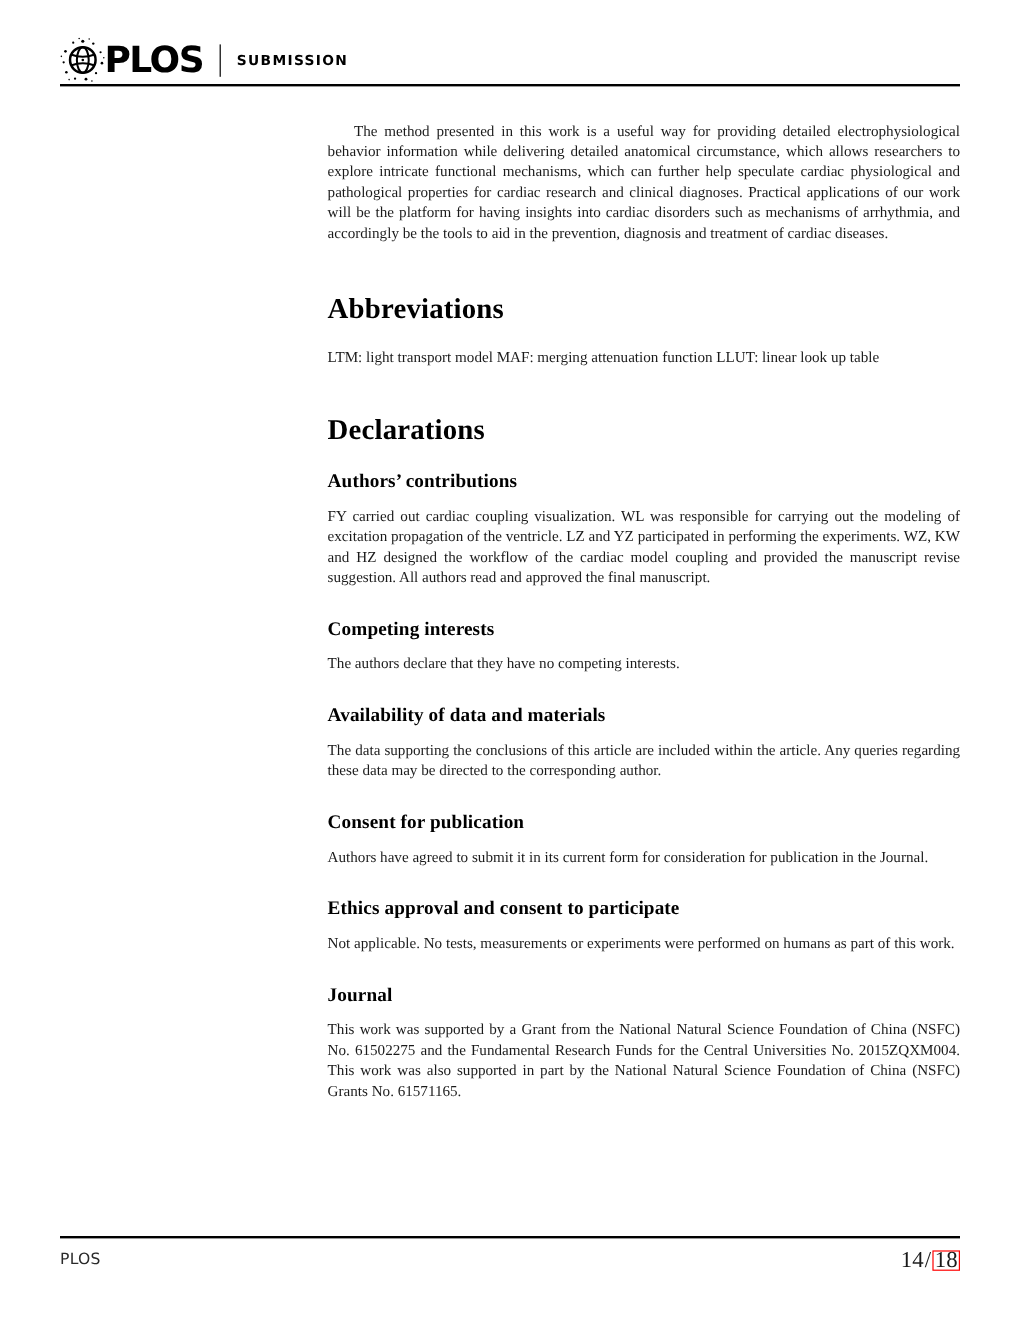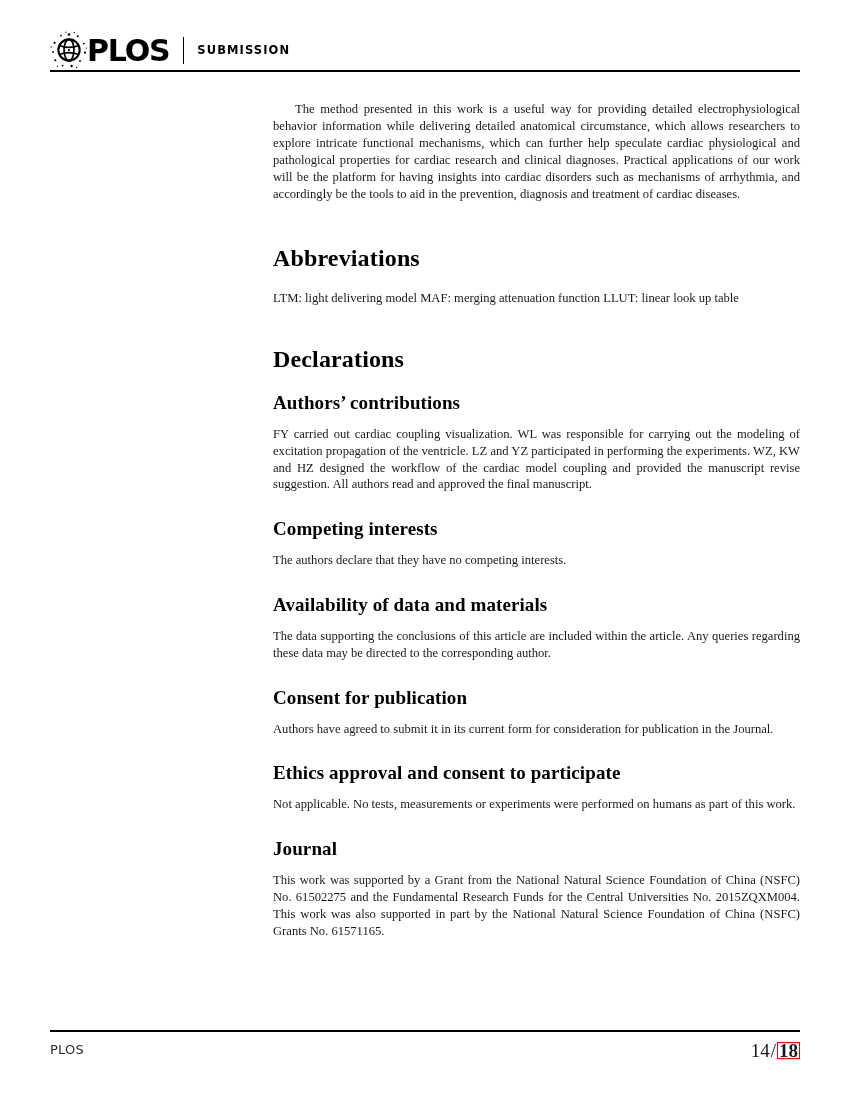--- a/index.html
+++ b/index.html
@@ -104,21 +104,21 @@
   h1.section {
     margin: 0;
     font-size: 24px;
     font-weight: bold;
     line-height: 1.18;
     letter-spacing: 0.15px;
     color: #000000;
   }
   h2.subsection {
     margin: 0;
-    font-size: 19px;
+    font-size: 16px;
     font-weight: bold;
     line-height: 1.2;
     letter-spacing: 0.1px;
     color: #000000;
   }
 
   
   .sp-sec-before { height: 42px; }
   .sp-sec-after  { height: 17px; }
   .sp-sub-before { height: 25px; }
@@ -160,21 +160,20 @@
     font-size: 19px;
     color: #1a1a1a;
   }
   .page-current { }
   .page-sep { margin: 0 1px; }
   .page-total {
     border: 1.6px solid #ff0000;
     padding: 0 1px;
     line-height: 15px;
     display: inline-block;
-    font-weight: bold;
   }
 </style>
 </head>
 <body>
 
 <div class="page">
 
   <div class="header">
     <div class="logo-wrap">
       <svg class="logo-mark" viewBox="0 0 100 100">
@@ -210,21 +209,21 @@
   </div>
   <div class="header-rule"></div>
 
   <div class="content">
 
     <p class="body indent">The method presented in this work is a useful way for providing detailed electrophysiological behavior information while delivering detailed anatomical circumstance, which allows researchers to explore intricate functional mechanisms, which can further help speculate cardiac physiological and pathological properties for cardiac research and clinical diagnoses. Practical applications of our work will be the platform for having insights into cardiac disorders such as mechanisms of arrhythmia, and accordingly be the tools to aid in the prevention, diagnosis and treatment of cardiac diseases.</p>
 
     <div class="sp-sec-before"></div>
     <h1 class="section">Abbreviations</h1>
     <div class="sp-sec-after"></div>
-    <p class="body">LTM: light delivering model MAF: merging attenuation function LLUT: linear look up table</p>
+    <p class="body">LTM: light transport model MAF: merging attenuation function LLUT: linear look up table</p>
 
     <div class="sp-decl-before"></div>
     <h1 class="section">Declarations</h1>
 
     <div class="sp-decl-gap"></div>
     <h2 class="subsection">Authors’ contributions</h2>
     <div class="sp-sub-after"></div>
     <p class="body">FY carried out cardiac coupling visualization. WL was responsible for carrying out the modeling of excitation propagation of the ventricle. LZ and YZ participated in performing the experiments. WZ, KW and HZ designed the workflow of the cardiac model coupling and provided the manuscript revise suggestion. All authors read and approved the final manuscript.</p>
 
     <div class="sp-sub-before"></div>

